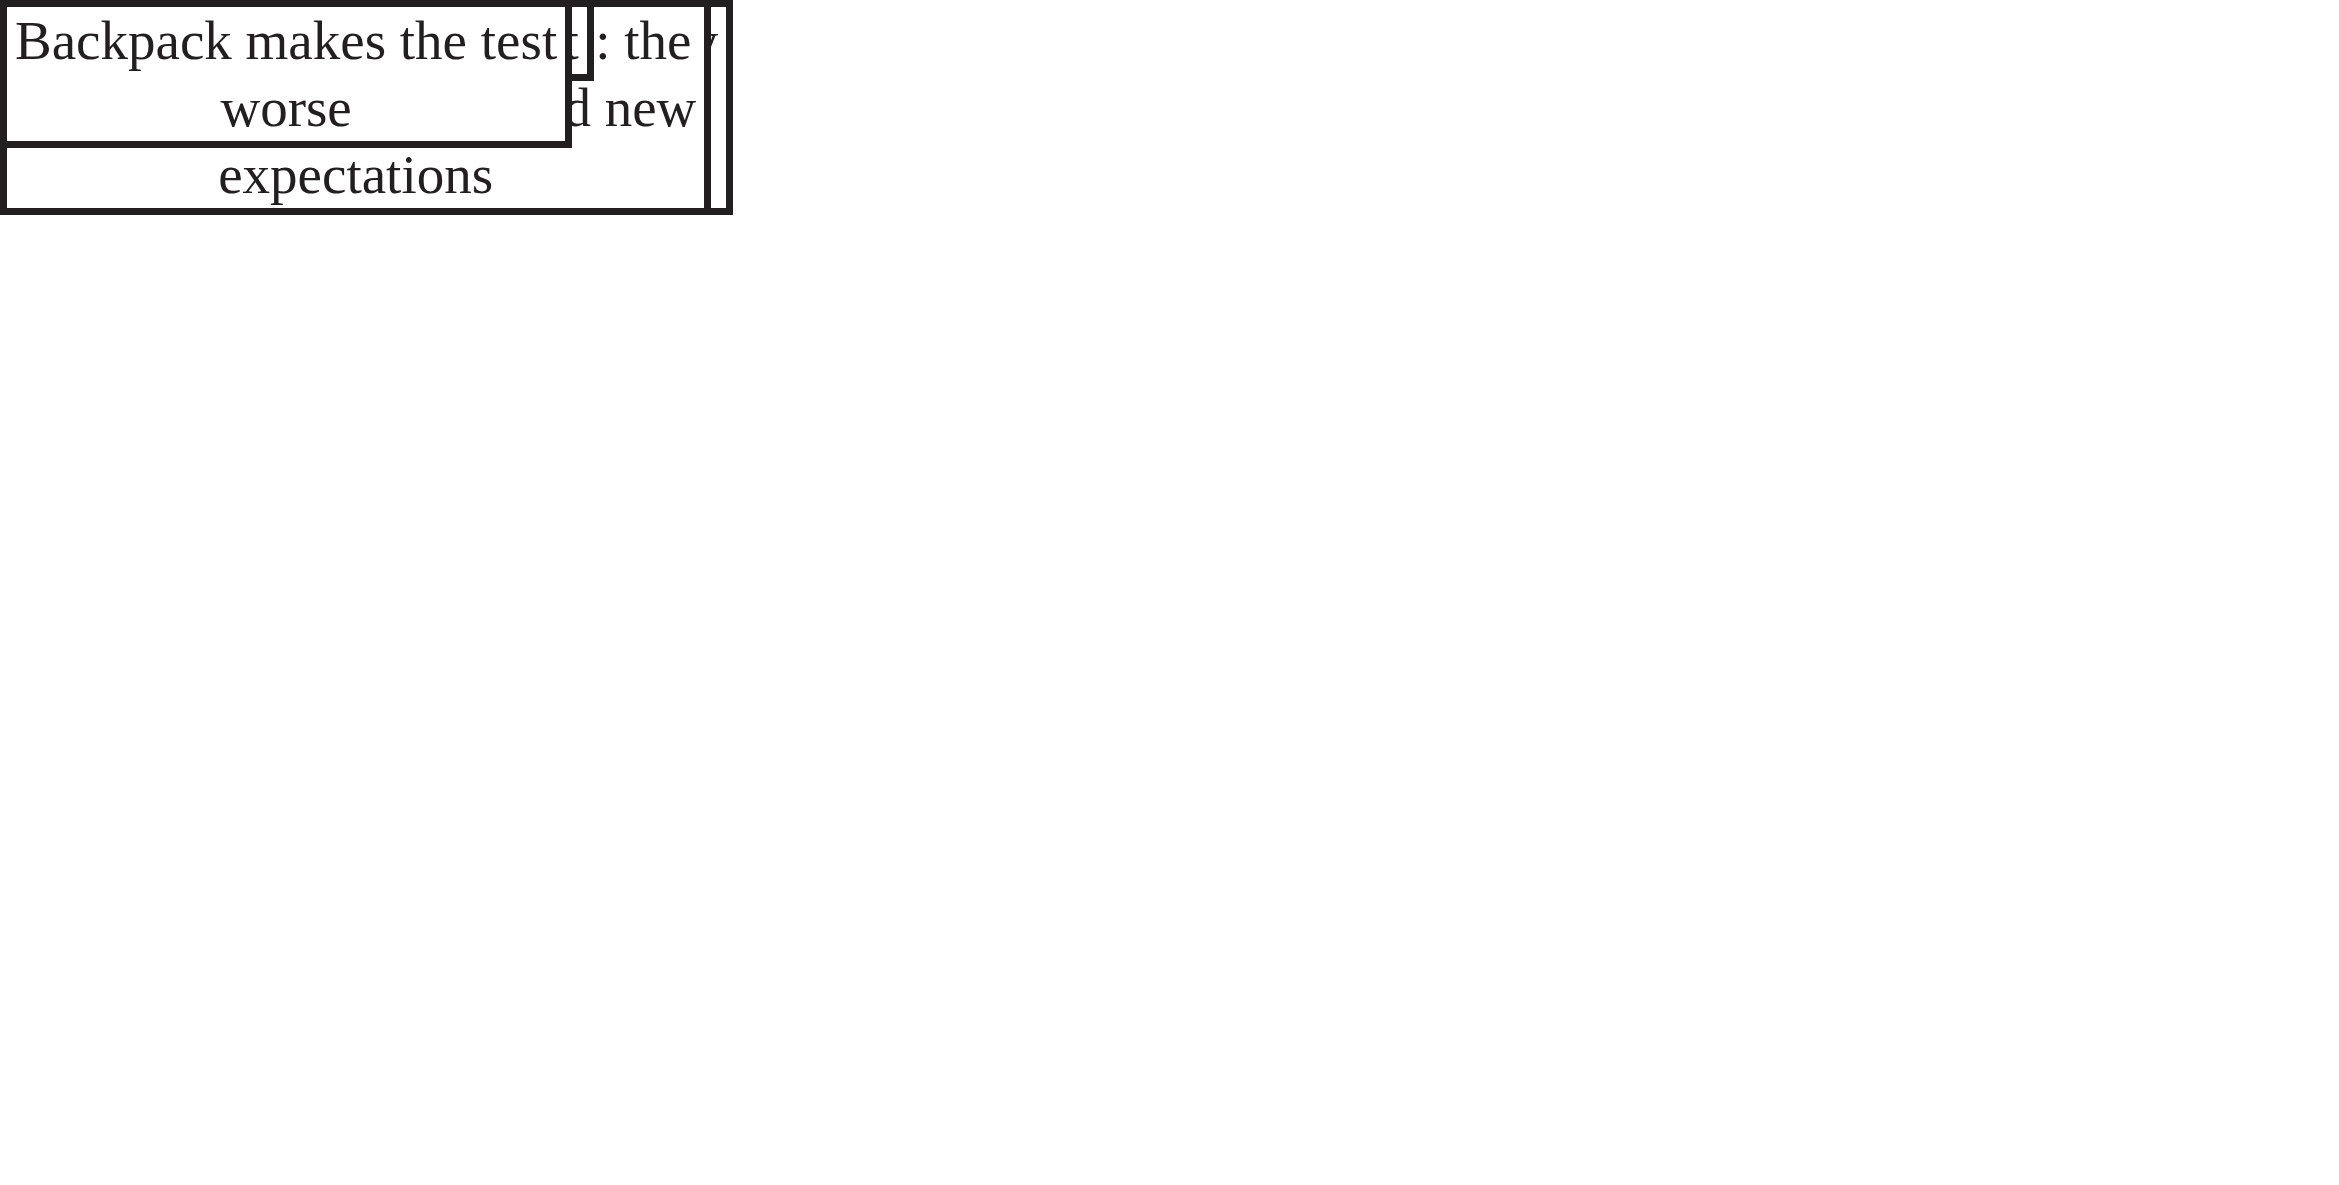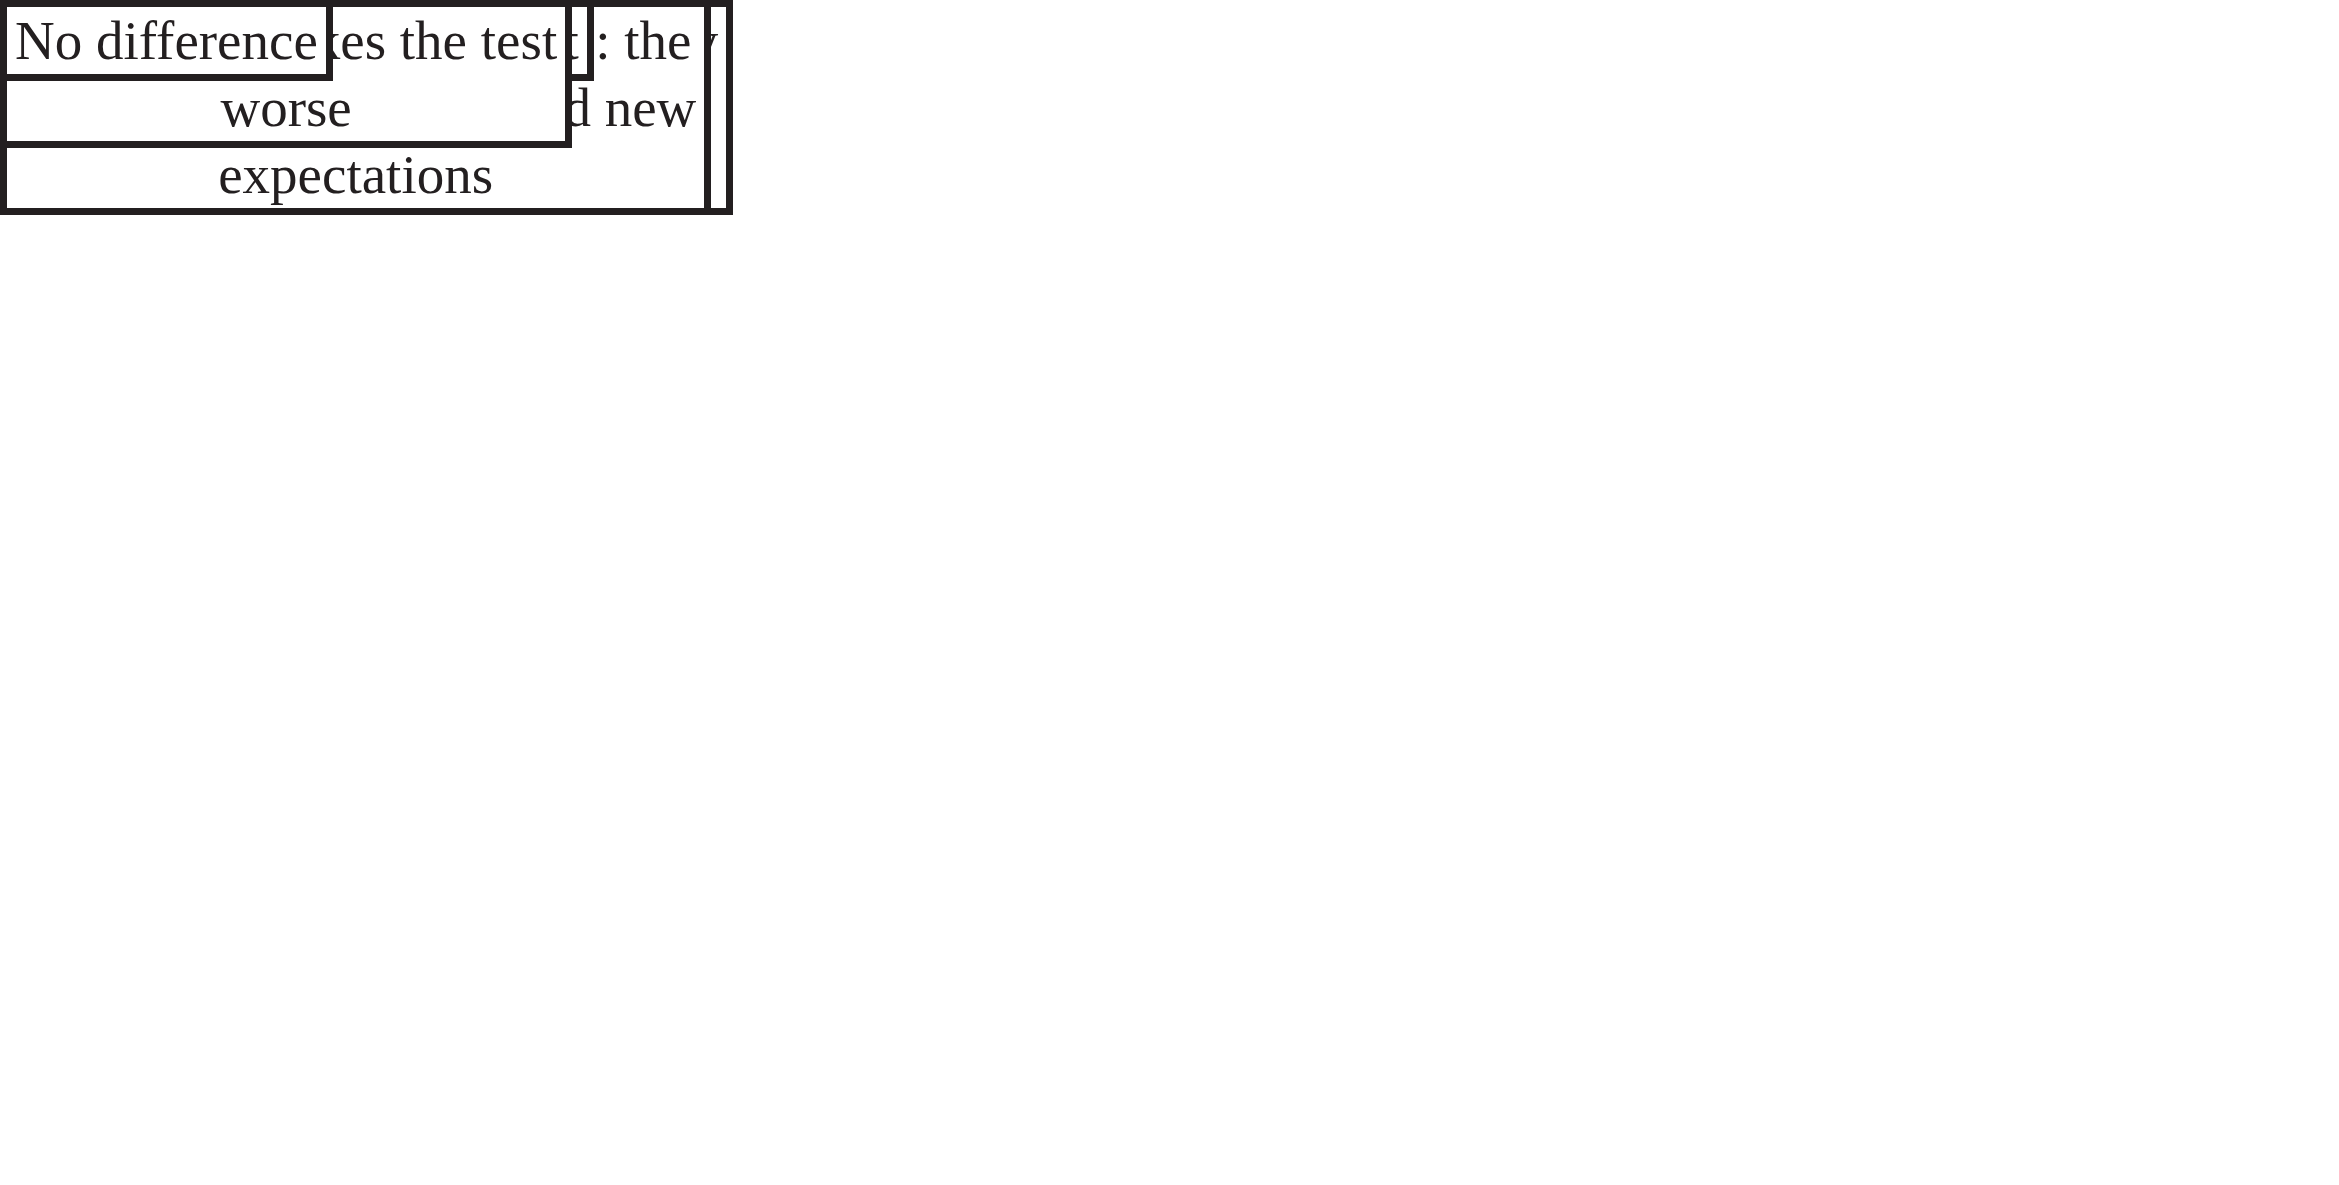--- a/index.html
+++ b/index.html
@@ -90,17 +90,14 @@
 
   <div class="box" id="box-mid4">
     <span>Symptoms during the test</span>
   </div>
 
   <div class="box" id="box-right1">
     <span>Backpack makes the test
 worse</span>
   </div>
 
-  <div class="box" id="box-right2">
-    <span>No difference</span>
-  </div>
 
 </div>
 
 </body></html>

